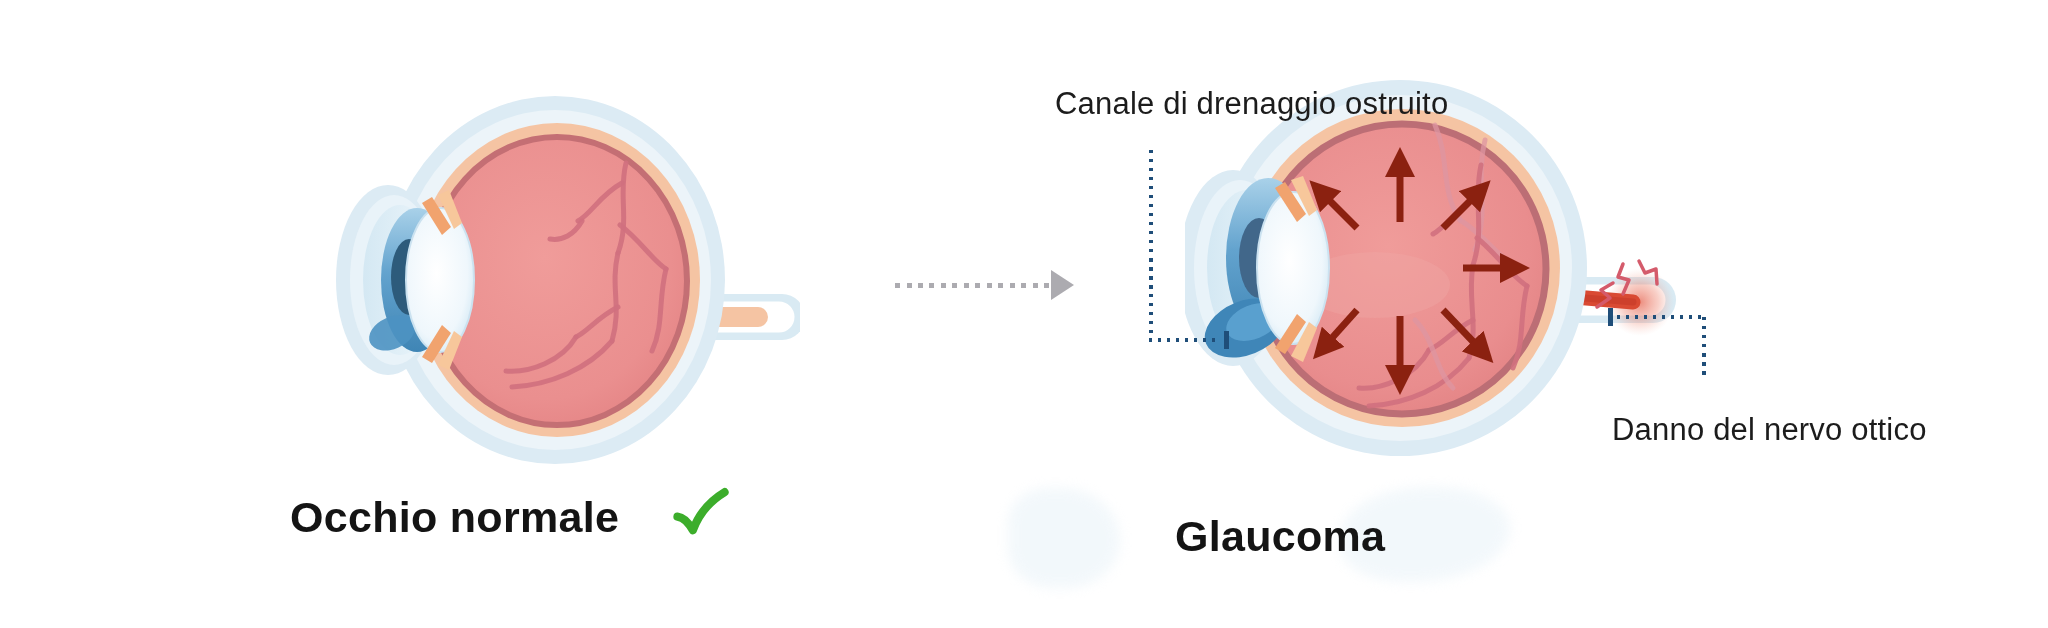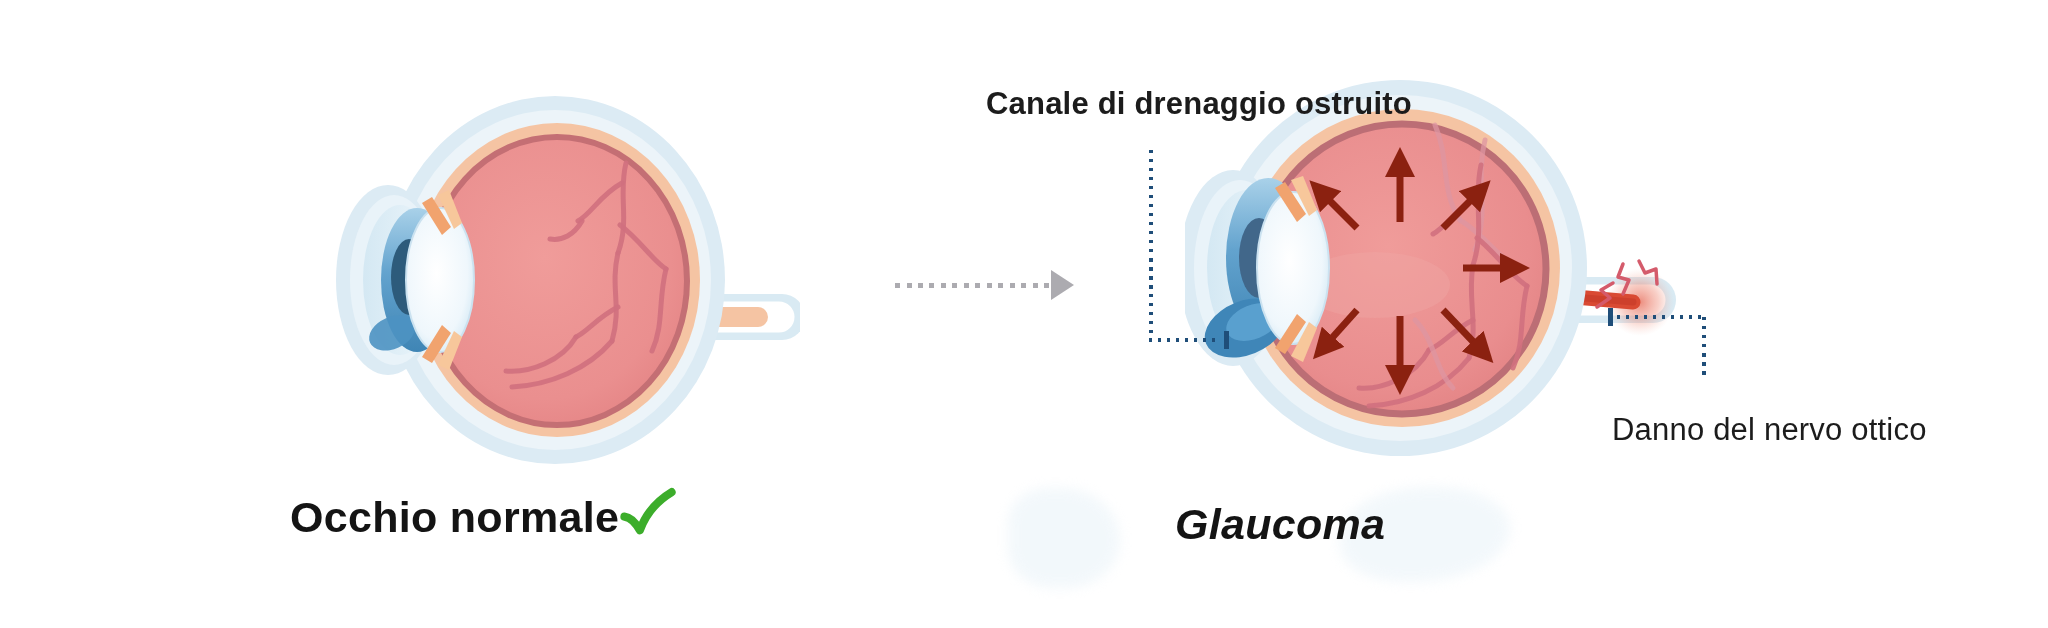--- a/index.html
+++ b/index.html
@@ -17,29 +17,29 @@
     font-family:"Liberation Sans",sans-serif;color:var(--text,#1c1c1c);
   }
   .eye-svg{position:absolute;}
   #normal-eye{left:330px;top:55px;width:470px;height:420px;}
   #glaucoma-eye{left:1185px;top:70px;width:500px;height:400px;}
 
   .callout-label{
     position:absolute;font-size:31px;line-height:1.15;color:var(--text);
     white-space:nowrap;letter-spacing:.2px;
   }
-  #drainage-label{left:986px;top:86px;font-weight:bold;}
+  #drainage-label{left:1055px;top:86px;}
   #nerve-label{left:1612px;top:388px;margin-top:24px;}
 
   .caption{
     position:absolute;font-size:43px;font-weight:700;color:#141414;
-    letter-spacing:.3px;display:flex;align-items:center;justify-content:flex-start;gap:0;
+    letter-spacing:.3px;display:flex;align-items:center;justify-content:space-between;gap:0;
   }
   #normal-caption{left:290px;top:493px;width:440px;}
-  #glaucoma-caption{left:1175px;top:500px;width:390px;font-style:italic;}
+  #glaucoma-caption{left:1175px;top:512px;width:390px;}
   .check-svg{width:58px;height:52px;margin-top:-10px;flex:0 0 auto;}
 
   
   .dot-h{position:absolute;height:4px;
     background:repeating-linear-gradient(90deg,var(--leader) 0 3.5px,transparent 3.5px 9px);}
   .dot-v{position:absolute;width:4px;
     background:repeating-linear-gradient(180deg,var(--leader) 0 3.5px,transparent 3.5px 9px);}
   .tick{position:absolute;width:5px;height:18px;background:var(--leader);}
   #leader1-v{left:1149px;top:150px;height:188px;}
   #leader1-h{left:1149px;top:338px;width:72px;}

